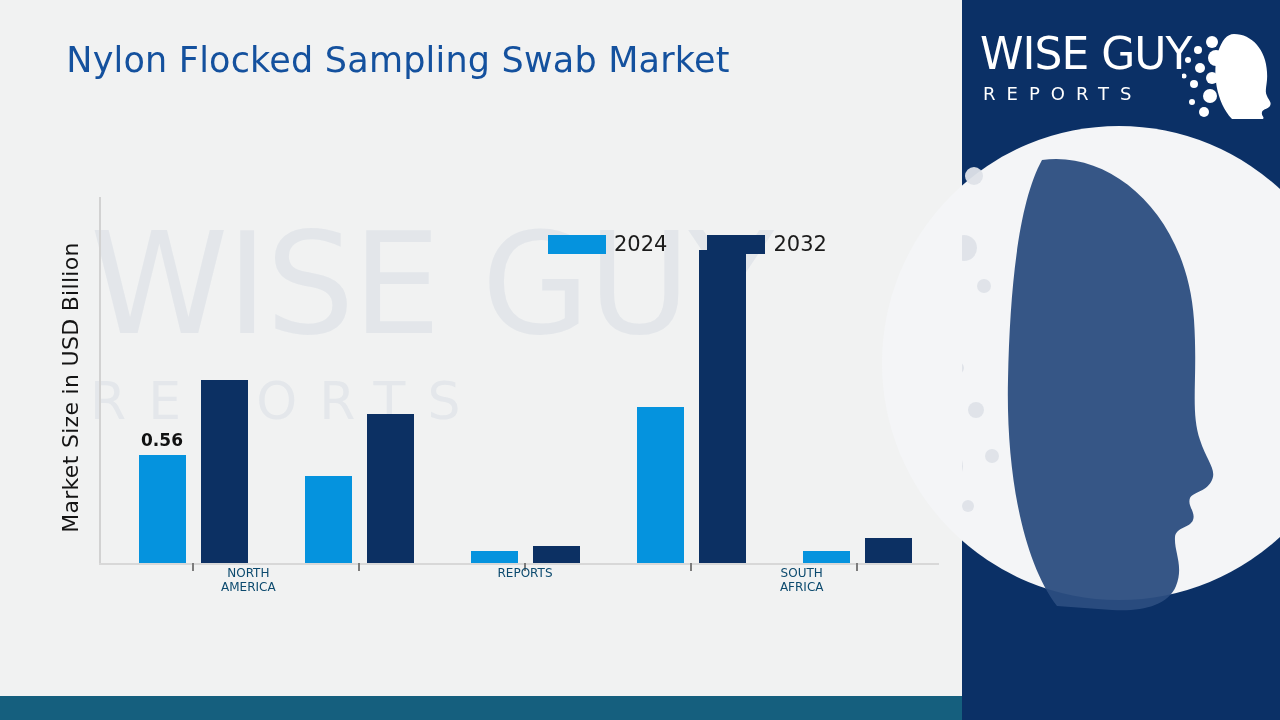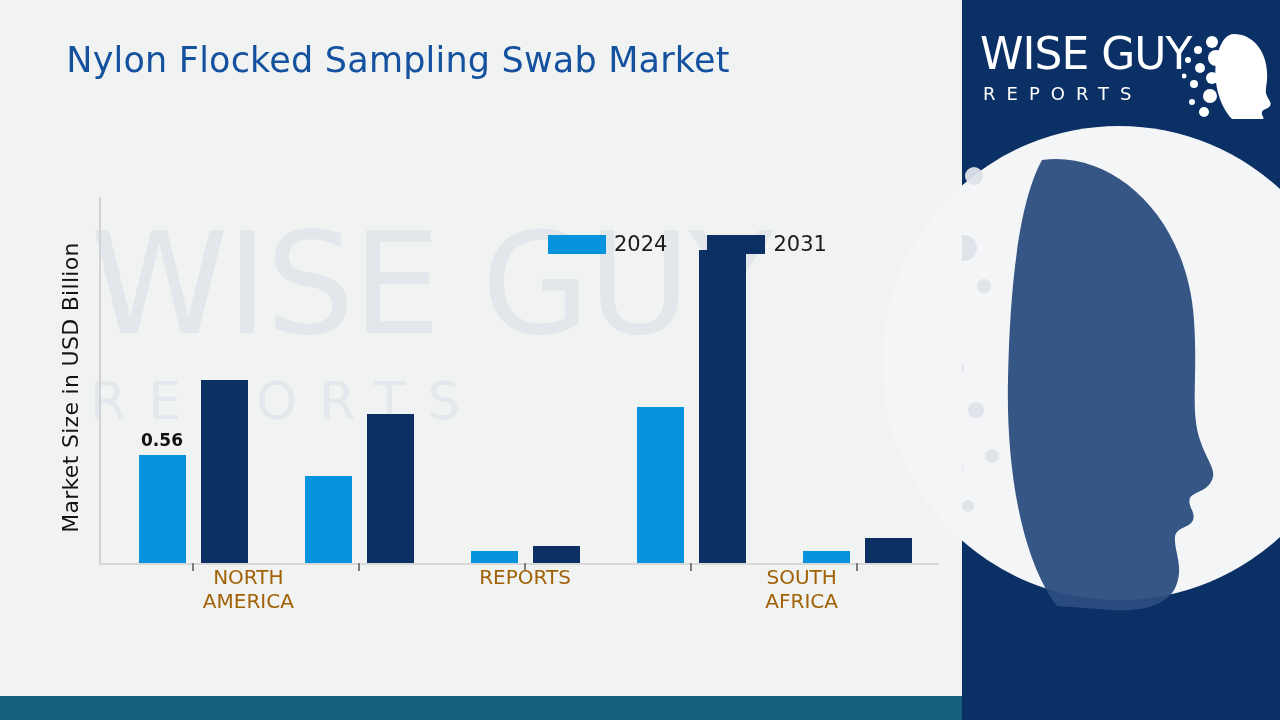--- a/index.html
+++ b/index.html
@@ -95,21 +95,21 @@
   .ticks { position:absolute; left:110px; top:563px; width:830px; height:8px; display:flex; }
   .tick-cell { flex:1 1 0; display:flex; justify-content:center; }
   .tick { width:2px; height:8px; background:#7c7c7c; }
 
   .cat-labels {
     position:absolute; left:110px; top:566px; width:830px;
     display:flex;
   }
   .cat-cell { flex:1 1 0; text-align:center; padding:0 4px; }
   .cat-text {
-    font-size:20px; color:#a16207; line-height:1.18;
+    font-size:12px; color:#0c4a6e; line-height:1.18;
     white-space:pre-line;
   }
 
   
   .bottom-strip {
     position:absolute; left:0; bottom:0; width:1012px; height:24px;
     background:#155f7e;
   }
 
   
@@ -162,21 +162,21 @@
 
     <div class="chart-title" style="color: rgb(20, 81, 158);">Nylon Flocked Sampling Swab Market</div>
 
     <div class="legend">
       <div class="legend-item">
         <span class="legend-swatch" style="background:#0593de"></span>
         <span class="legend-label">2024</span>
       </div>
       <div class="legend-item">
         <span class="legend-swatch" style="background:#0c3063"></span>
-        <span class="legend-label">2031</span>
+        <span class="legend-label">2032</span>
       </div>
     </div>
 
     <div class="y-axis-label">Market Size in USD Billion</div>
     <div class="y-axis-line"></div>
 
     <div class="plot">
       <div class="plot-inner" id="bars-container">
           <div class="group">
             <div class="bar" style="height: 108.128px; background: rgb(5, 147, 222);">

